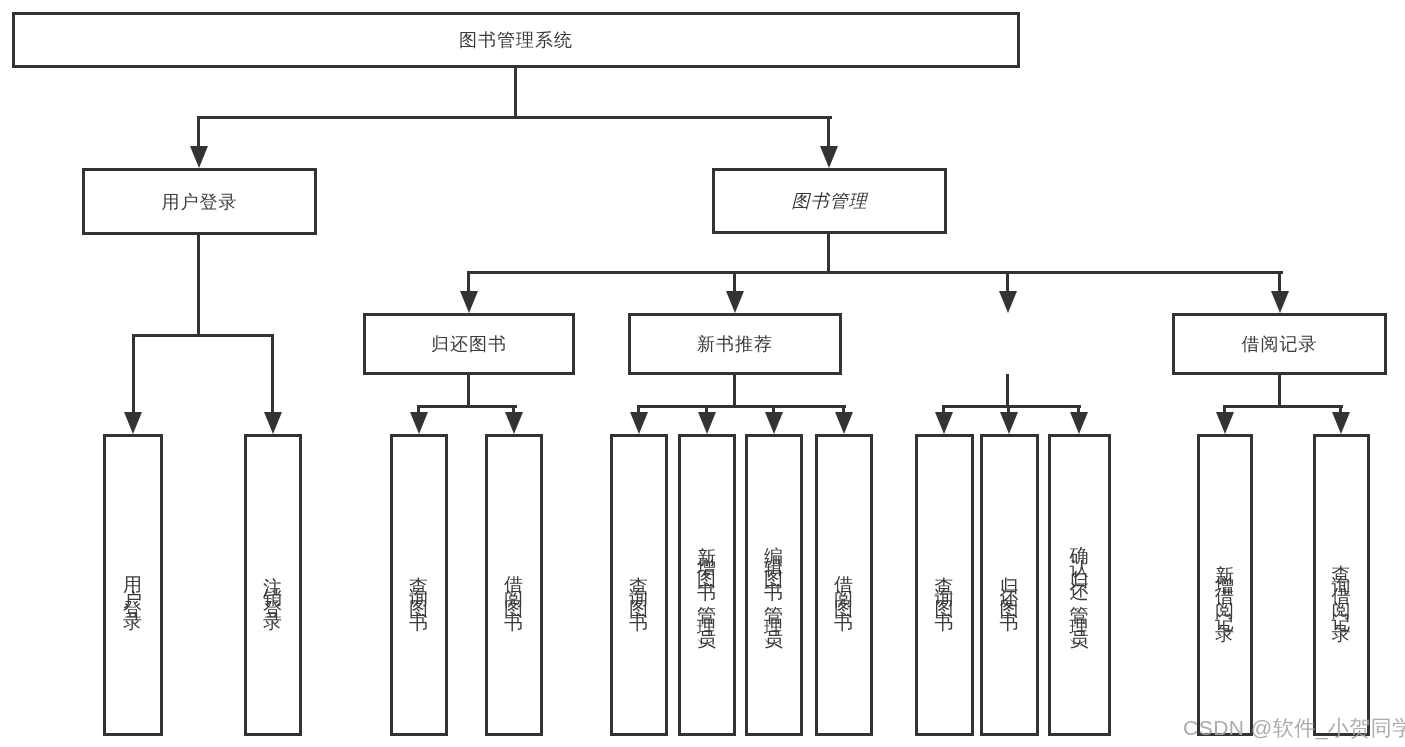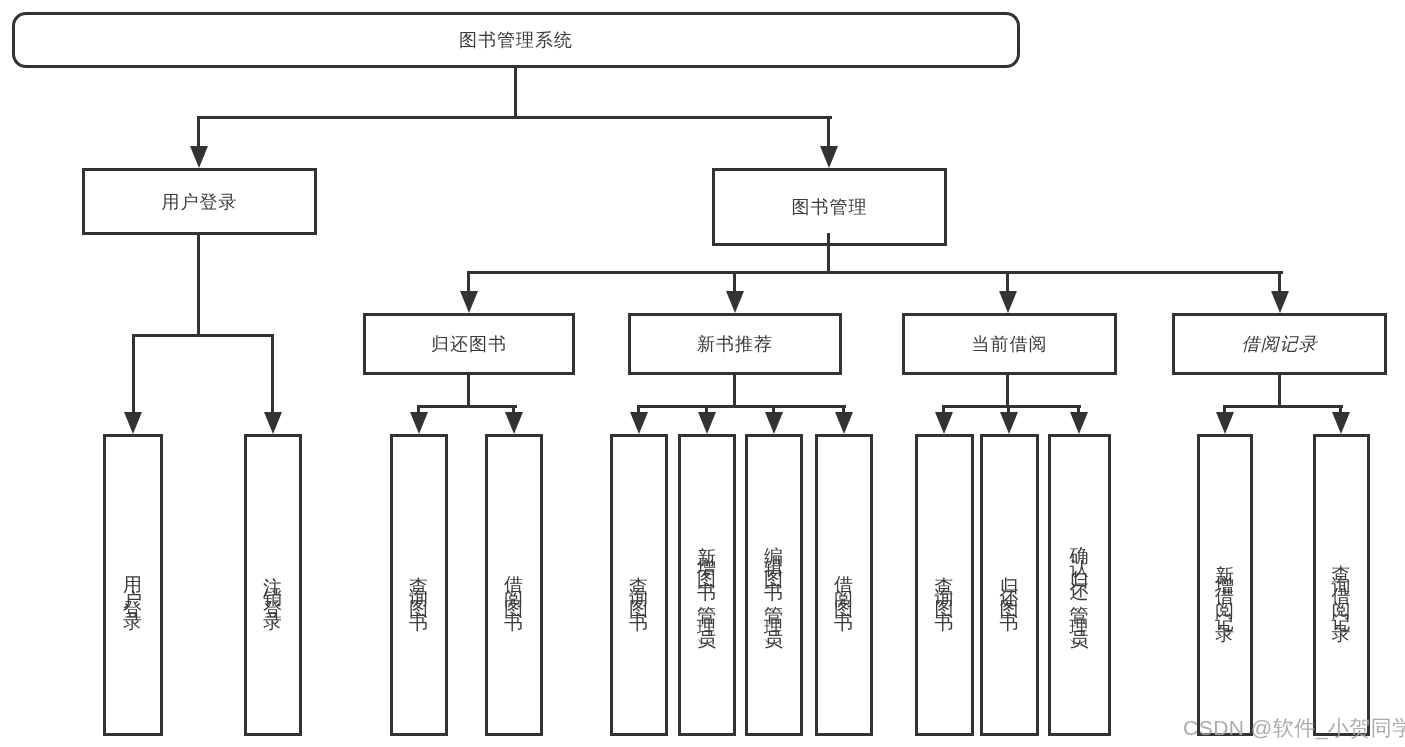--- a/index.html
+++ b/index.html
@@ -34,31 +34,31 @@
     position:absolute;left:1183px;top:714px;
     font-size:21px;color:rgba(168,168,168,0.95);
     letter-spacing:0.5px;white-space:nowrap;
   }
 </style>
 </head>
 <body>
 
 <div id="stage">
 
-  <div class="box hbox" style="left:12px;top:12px;width:1008px;height:56px;border-radius:14px;">图书管理系统</div>
+  <div class="box hbox" style="left:12px;top:12px;width:1008px;height:56px;">图书管理系统</div>
 
   <div class="vline" style="left:514px;top:68px;height:51px;"></div>
   <div class="hline" style="left:197px;top:116px;width:635px;"></div>
   <div class="vline" style="left:197px;top:116px;height:32px;"></div>
   <div class="arr" style="left:190px;top:146px;"></div>
   <div class="vline" style="left:827px;top:116px;height:32px;"></div>
   <div class="arr" style="left:820px;top:146px;"></div>
 
   <div class="box hbox" style="left:82px;top:168px;width:235px;height:67px;">用户登录</div>
-  <div class="box hbox" style="left:712px;top:168px;width:235px;height:78px;">图书管理</div>
+  <div class="box hbox" style="left:712px;top:168px;width:235px;height:66px;font-style:italic;">图书管理</div>
 
   <div class="vline" style="left:197px;top:234px;height:103px;"></div>
   <div class="hline" style="left:132px;top:334px;width:142px;"></div>
   <div class="vline" style="left:132px;top:334px;height:82px;"></div>
   <div class="arr" style="left:124px;top:412px;"></div>
   <div class="vline" style="left:271px;top:334px;height:82px;"></div>
   <div class="arr" style="left:264px;top:412px;"></div>
 
   <div class="vline" style="left:827px;top:233px;height:41px;"></div>
   <div class="hline" style="left:467px;top:271px;width:816px;"></div>
@@ -66,22 +66,21 @@
   <div class="arr" style="left:460px;top:291px;"></div>
   <div class="vline" style="left:733px;top:271px;height:24px;"></div>
   <div class="arr" style="left:726px;top:291px;"></div>
   <div class="vline" style="left:1006px;top:271px;height:24px;"></div>
   <div class="arr" style="left:999px;top:291px;"></div>
   <div class="vline" style="left:1278px;top:271px;height:24px;"></div>
   <div class="arr" style="left:1271px;top:291px;"></div>
 
   <div class="box hbox" style="left:363px;top:313px;width:212px;height:62px;">归还图书</div>
   <div class="box hbox" style="left:628px;top:313px;width:214px;height:62px;">新书推荐</div>
-  <div class="box hbox" style="left:902px;top:313px;width:215px;height:62px;">当前借阅</div>
-  <div class="box hbox" style="left:1172px;top:313px;width:215px;height:62px;font-style:italic;">借阅记录</div>
+  <div class="box hbox" style="left:1172px;top:313px;width:215px;height:62px;">借阅记录</div>
 
   <div class="vline" style="left:467px;top:374px;height:34px;"></div>
   <div class="hline" style="left:417px;top:405px;width:100px;"></div>
   <div class="vline" style="left:417px;top:405px;height:12px;"></div>
   <div class="arr" style="left:410px;top:412px;"></div>
   <div class="vline" style="left:512px;top:405px;height:12px;"></div>
   <div class="arr" style="left:505px;top:412px;"></div>
 
   <div class="vline" style="left:733px;top:374px;height:34px;"></div>
   <div class="hline" style="left:637px;top:405px;width:209px;"></div>

